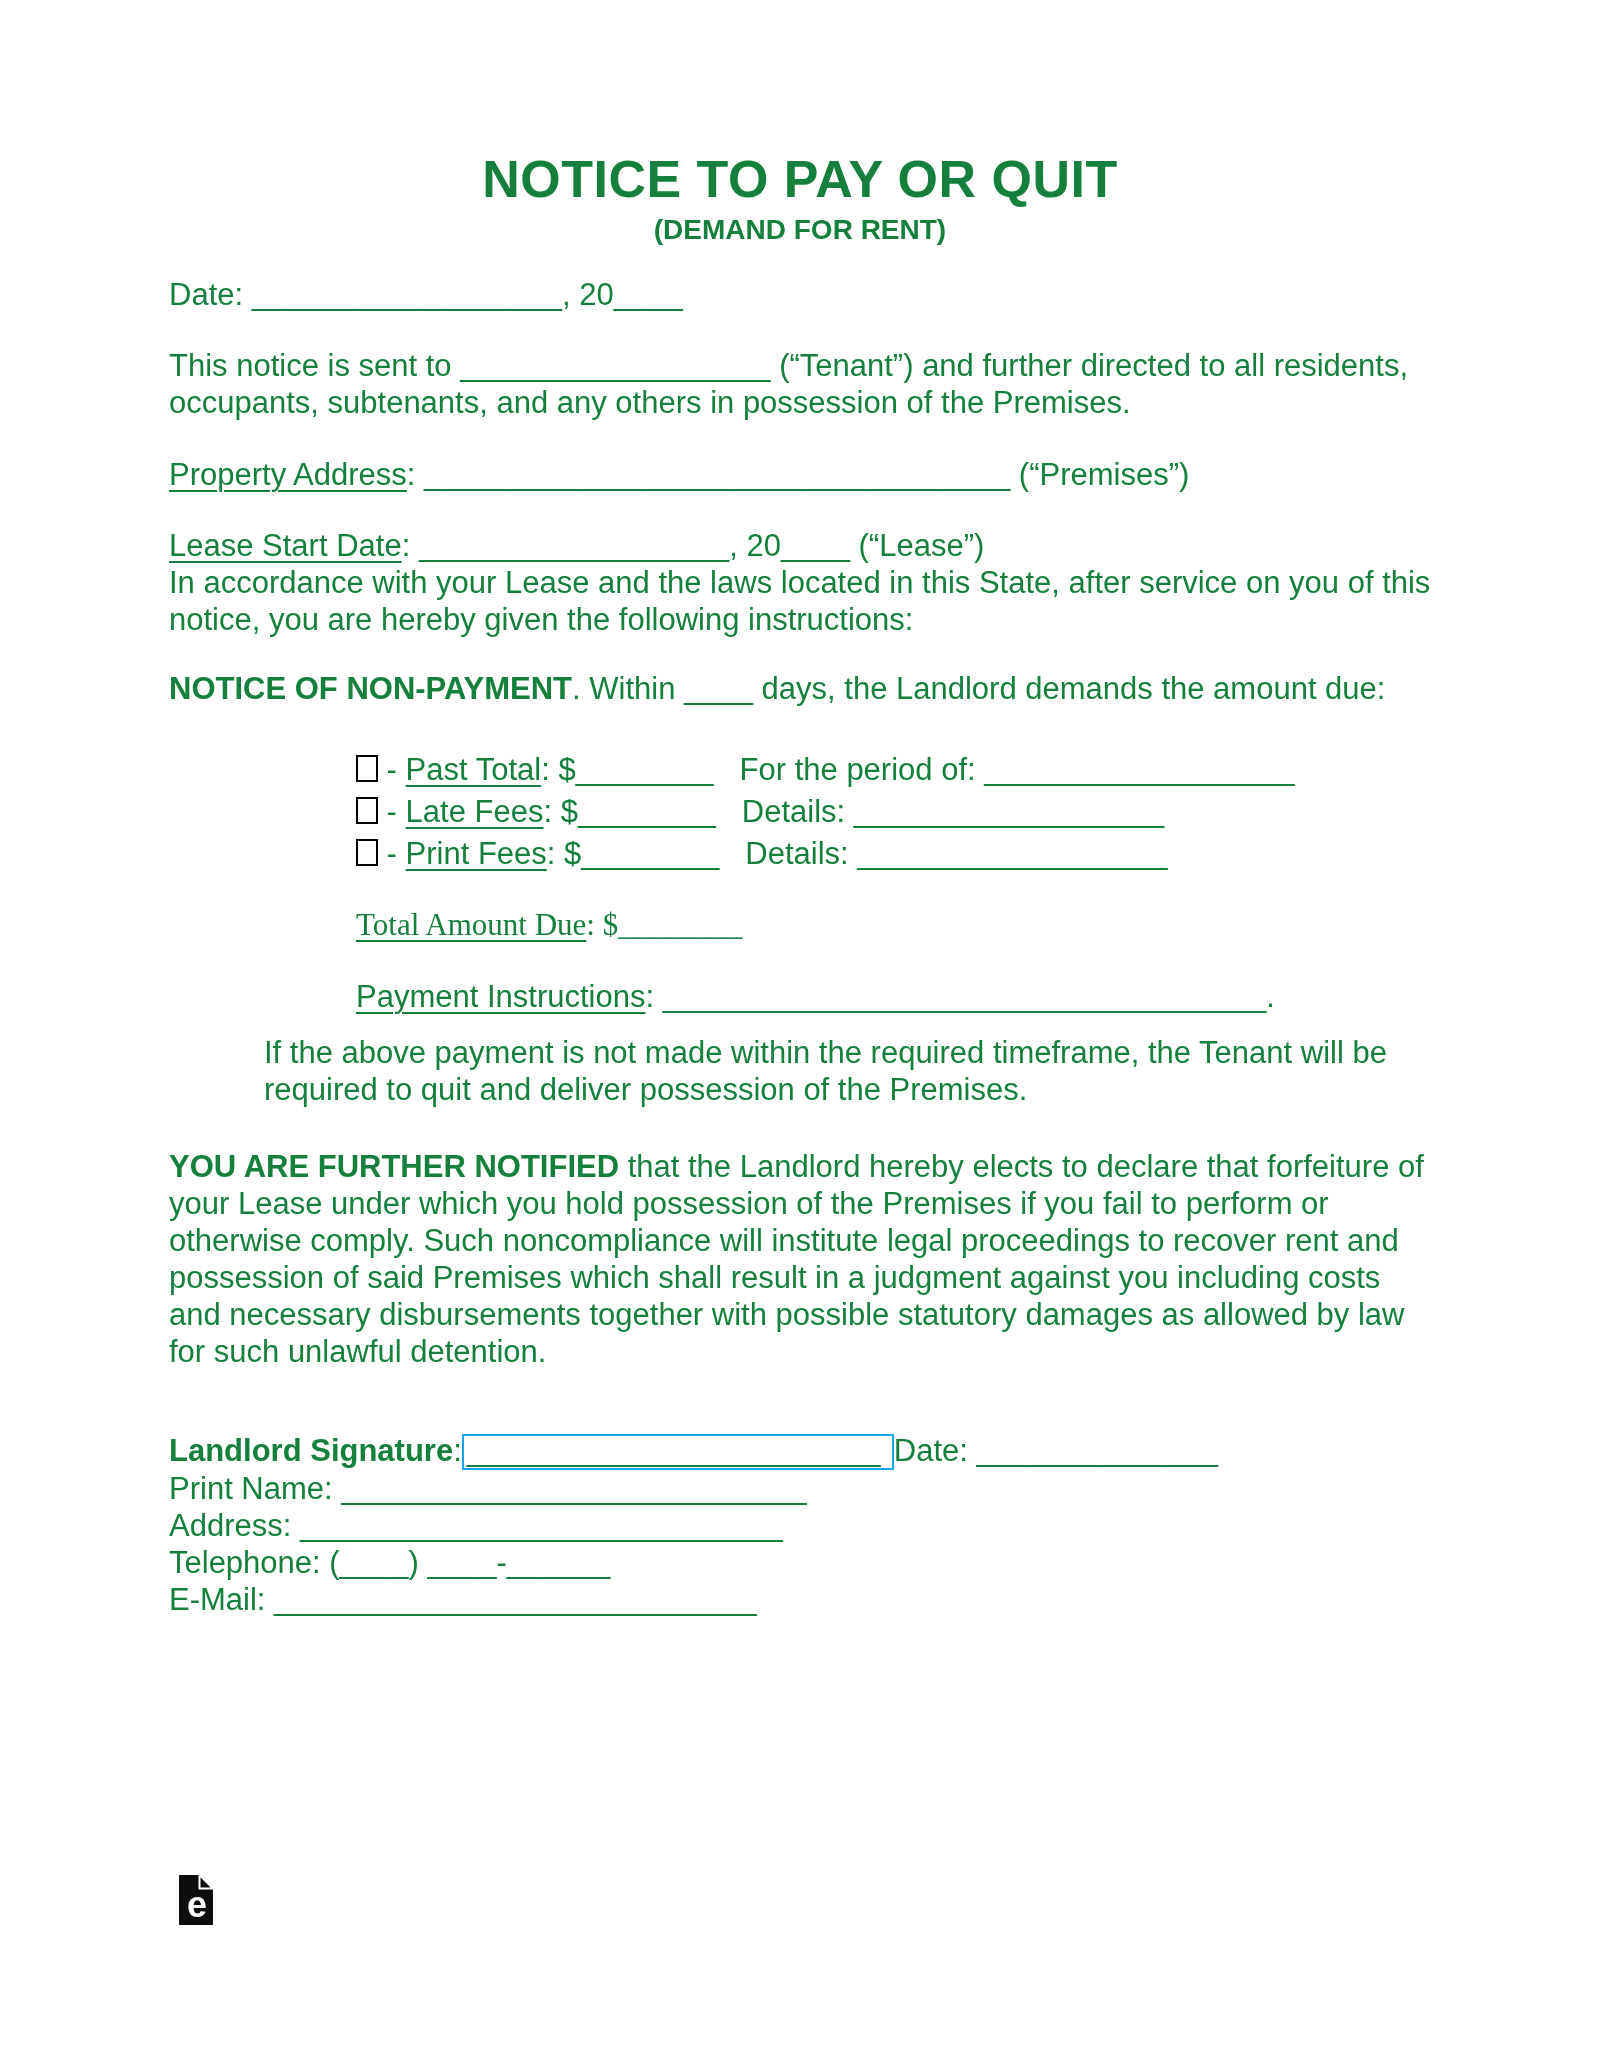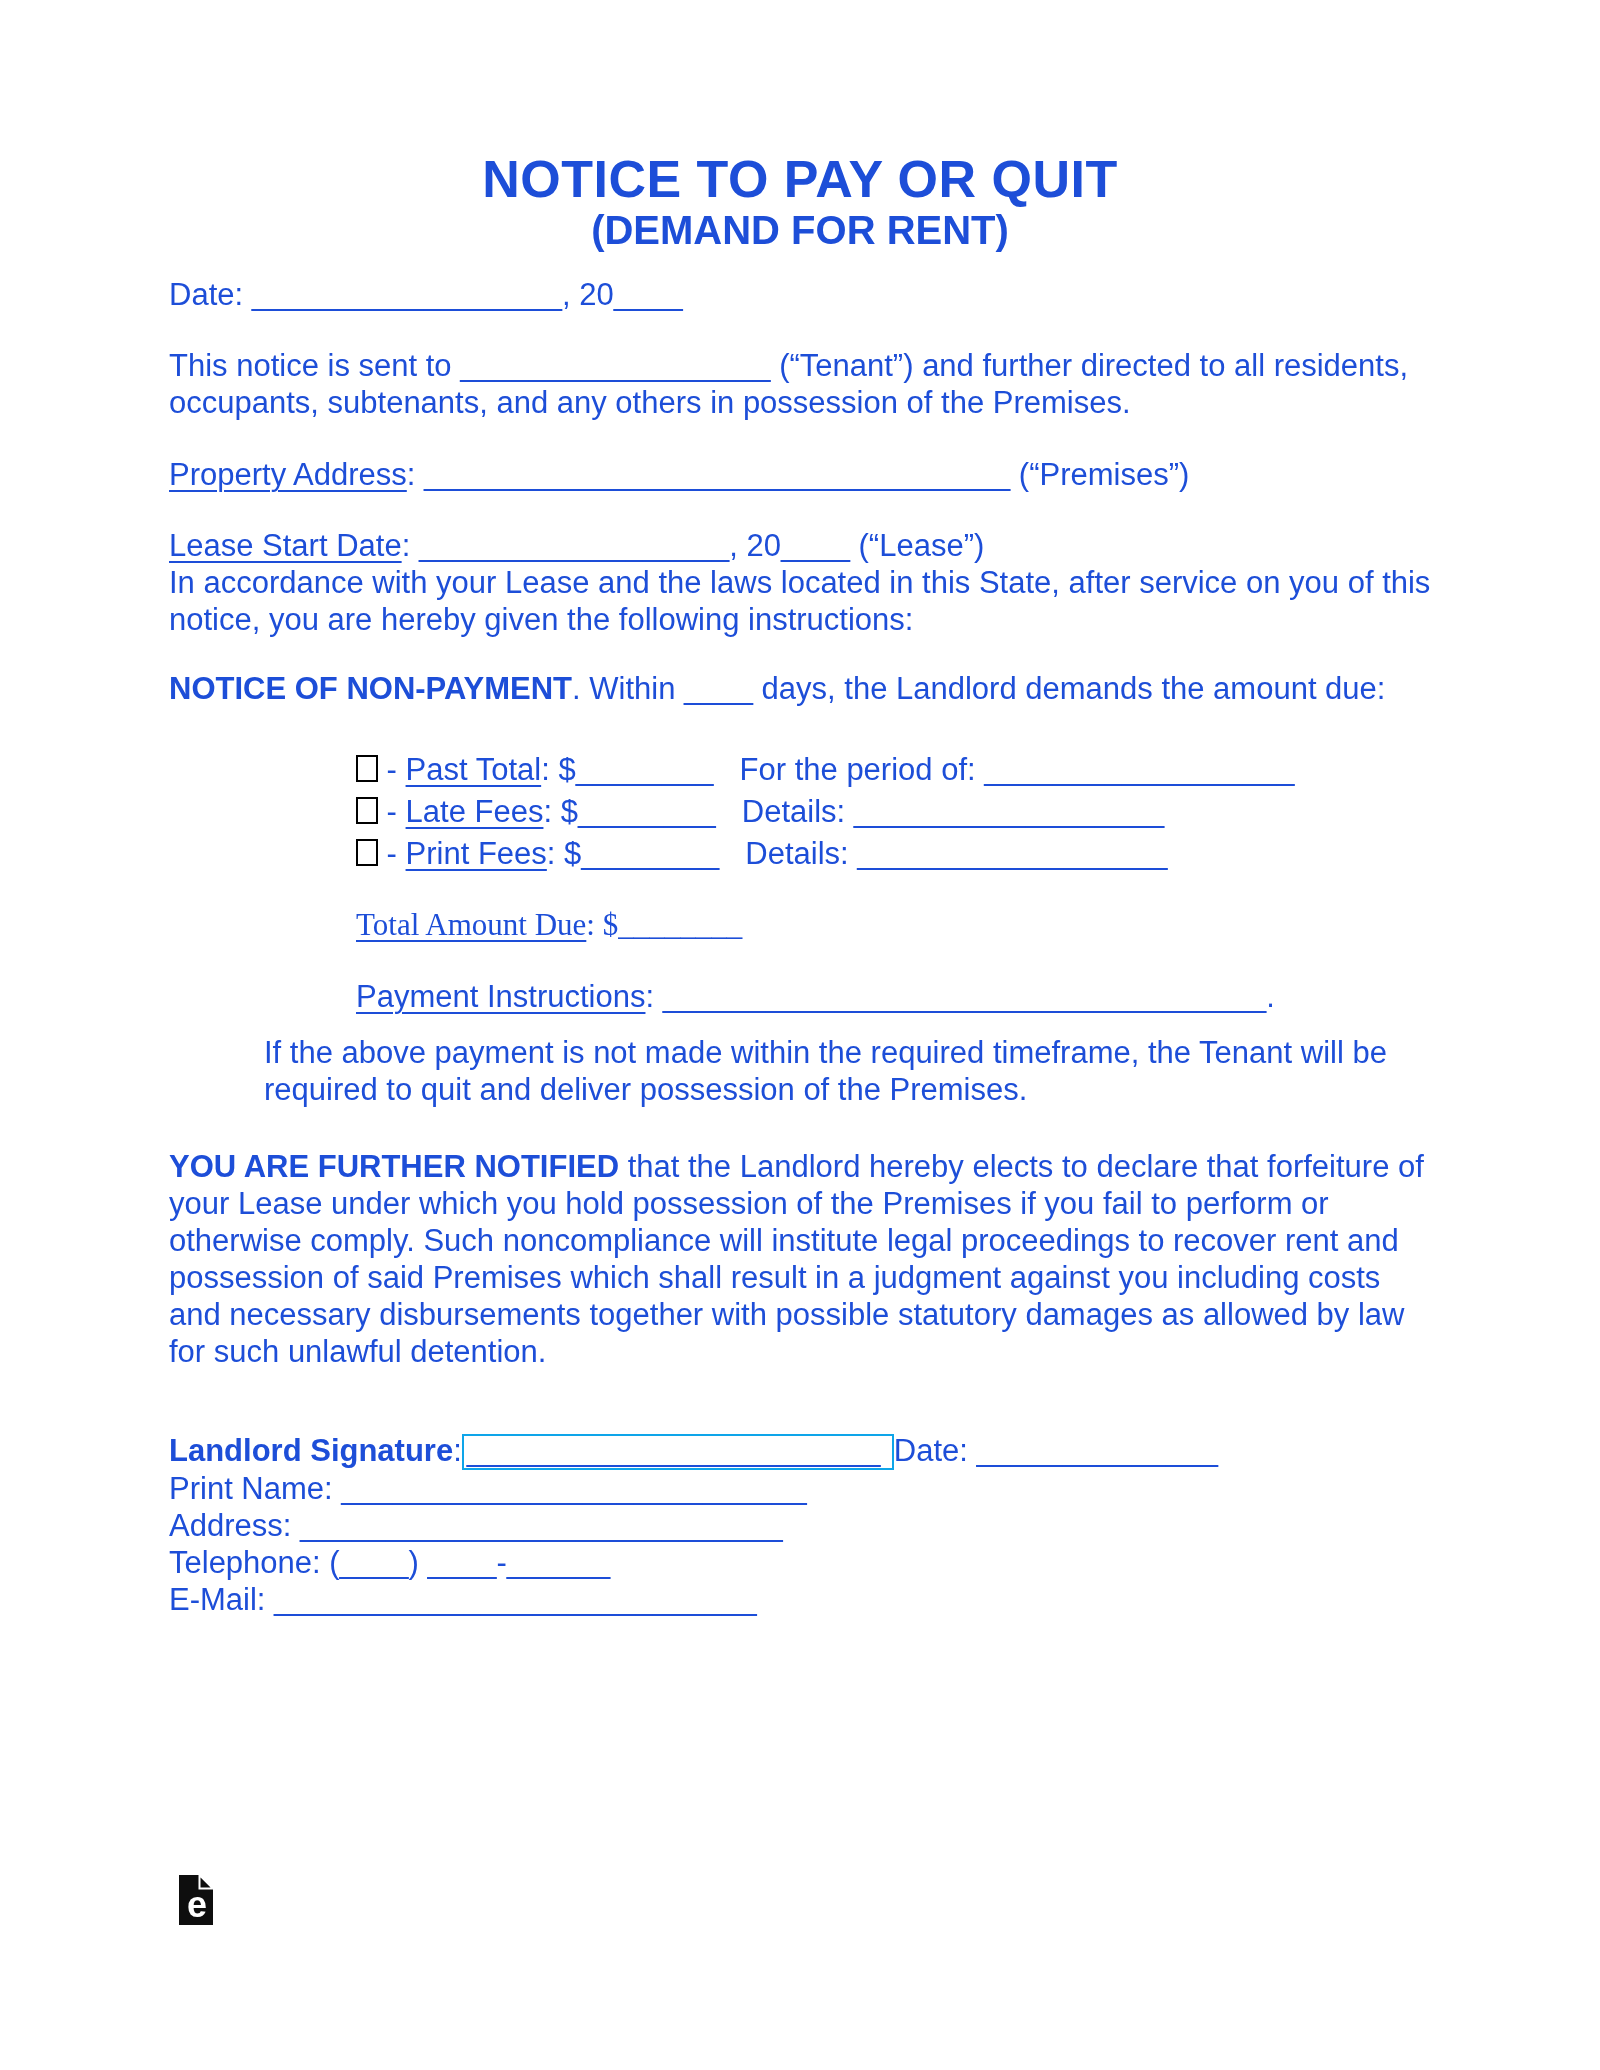--- a/index.html
+++ b/index.html
@@ -1,39 +1,39 @@
 <!DOCTYPE html>
 <html><head>
 <meta charset="utf-8">
 <style>
   * { margin: 0; padding: 0; box-sizing: content-box; }
   html, body { background: #ffffff; }
   .page {
     width: 1600px;
     height: 2070px;
     background: #ffffff;
-    color: #1d4ed8;
+    color: #15803d;
     font-family: "Liberation Sans", sans-serif;
     font-size: 31px;
     line-height: 37px;
     overflow: hidden;
     position: relative;
   }
   .content { padding: 0 169px; }
   .title {
     padding-top: 150px;
     text-align: center;
     font-size: 52px;
     line-height: 58px;
     font-weight: bold;
     letter-spacing: 0.5px;
   }
   .subtitle {
     text-align: center;
-    font-size: 40px;
+    font-size: 28px;
     line-height: 44px;
     font-weight: bold;
   }
   .b { font-weight: bold; }
   .u { text-decoration: underline; text-decoration-thickness: 2px; text-underline-offset: 5px; }
   .m-date   { margin-top: 24px; }
   .m-intro  { margin-top: 34px; }
   .m-prop   { margin-top: 35px; }
   .m-lease  { margin-top: 34px; }
   .m-accord { }

